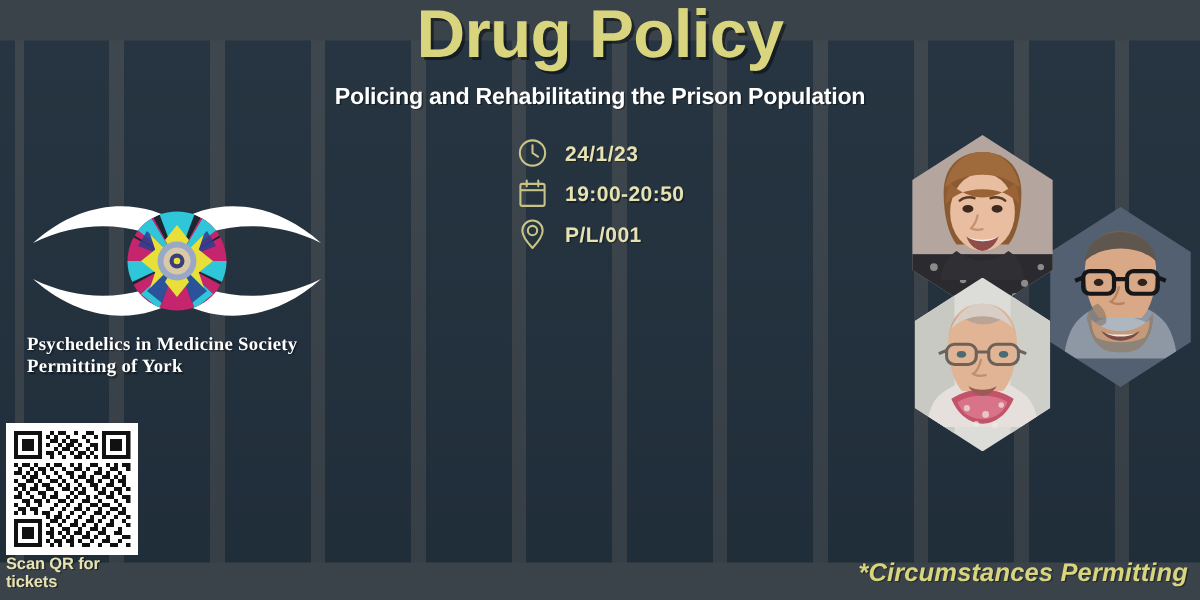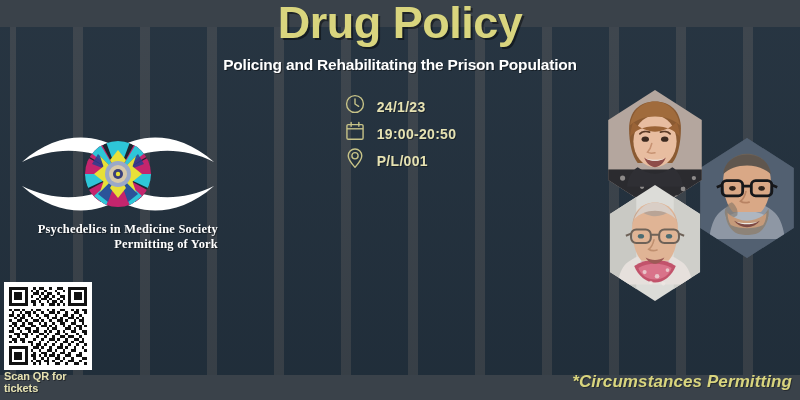--- a/index.html
+++ b/index.html
@@ -80,41 +80,41 @@
   .speakers div { white-space:nowrap; }
 
   
   .details {
     margin-top:14px;
     display:inline-block;
     text-align:left;
   }
   .drow {
     display:flex;
-    align-items:flex-end;
+    align-items:center;
     gap:11px;
     height:27px;
     margin-bottom:0px;
   }
   .drow .ico { width:22px; height:22px; flex:0 0 22px; display:block; }
   .drow .txt {
     color:#e6e2b2;
     font-weight:bold;
     font-size:14px;
     letter-spacing:.3px;
     text-shadow:1px 1px 0 rgba(0,0,0,.35);
     white-space:nowrap;
   }
 
   
   .logo-block {
     position:absolute;
     left:18px; top:128px;
     width:200px;
-    text-align:right;
+    text-align:left;
     z-index:6;
   }
   .eye { width:200px; height:92px; display:block; }
   .logo-text {
     margin-top:2px;
     color:#ffffff;
     font-family:"Liberation Serif", serif;
     font-weight:bold;
     font-size:12.5px;
     line-height:1.18;

